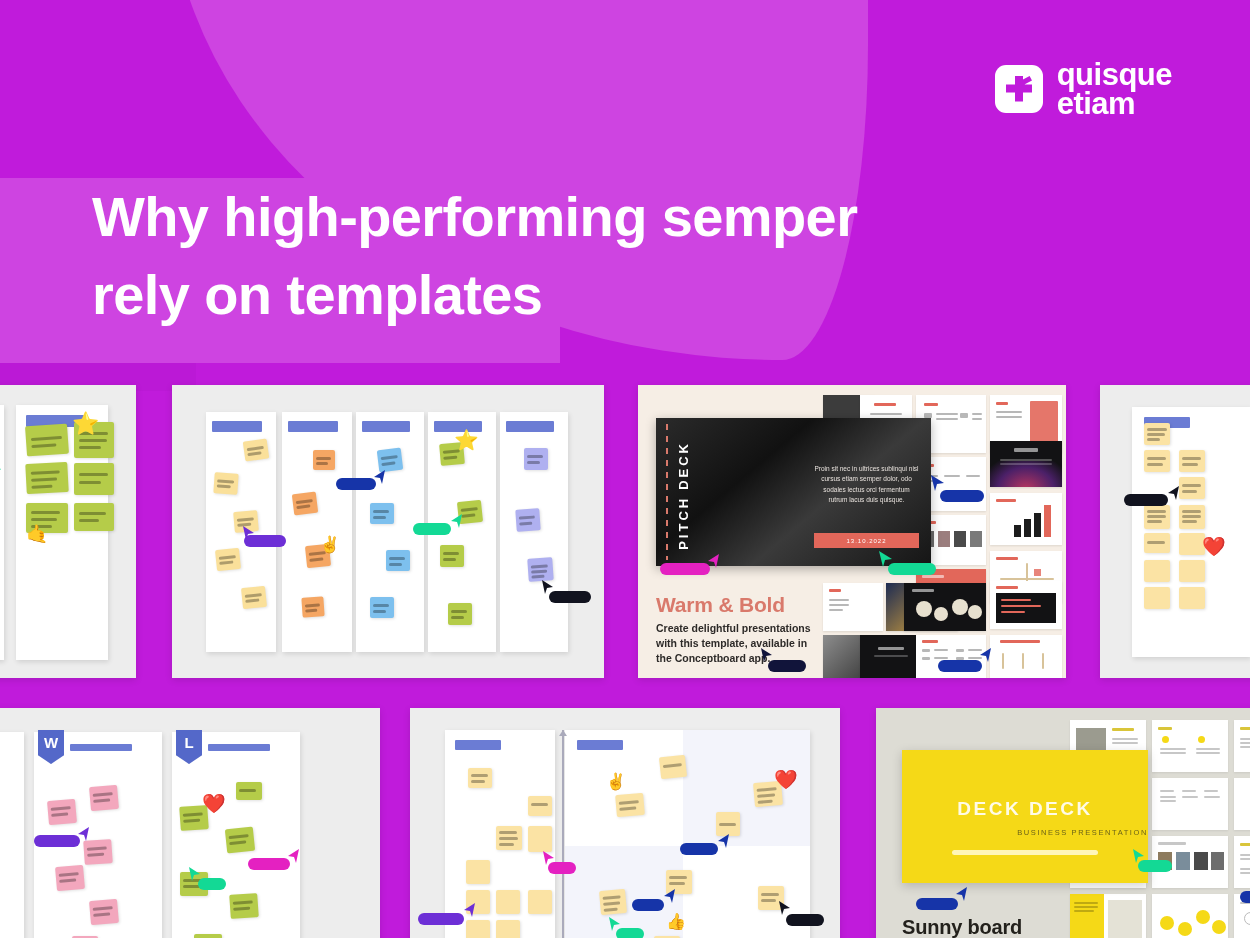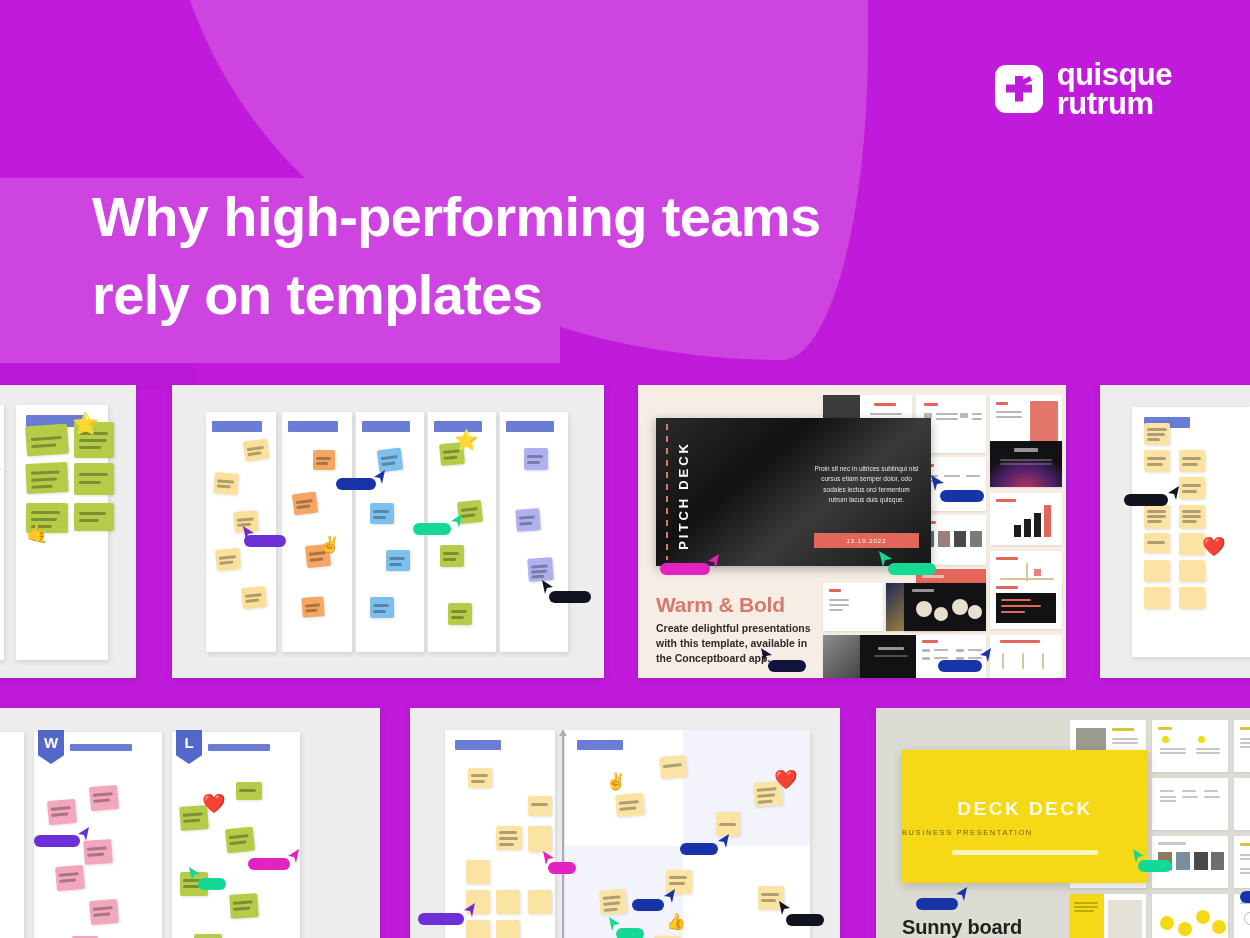--- a/index.html
+++ b/index.html
@@ -166,21 +166,21 @@
   .sv { background: #DDDCD4; }
   .sv-hero {
     position: absolute; left: 26px; top: 42px; width: 246px; height: 133px;
     background: #F5D917; box-shadow: 0 3px 10px rgba(0,0,0,.18);
   }
   .sv-hero .t {
     position: absolute; left: 0; right: 0; top: 48px; text-align: center;
     color: #FFFBE6; font-size: 19px; font-weight: 700; letter-spacing: 2.5px;
   }
   .sv-hero .s {
-    position: absolute; left: 0; right: 0; top: 78px; text-align: left;
+    position: absolute; left: 0; right: 0; top: 78px; text-align: right;
     color: #6d6418; font-size: 7.5px; letter-spacing: 1.6px;
   }
   .sv-hero .u {
     position: absolute; left: 50px; right: 50px; top: 100px; height: 5px;
     background: #FFF6B8; border-radius: 3px;
   }
   .sv-title {
     position: absolute; left: 26px; top: 208px;
     color: #23211C; font-size: 20px; font-weight: 700; letter-spacing: -0.2px;
   }
@@ -220,25 +220,25 @@
   <div class="bg-block2"></div>
 
   <div class="logo">
     <div class="logo-mark">
       <svg width="48" height="48" viewBox="0 0 48 48">
         <path d="M20 11 h8 v3.5 l6.6 -3.5 l2.4 4.4 l-7.2 3.9 v0.2 h7.2 v8 h-9 v9 h-8 v-9 h-9 v-8 h9 z" fill="#C01BDB"></path>
       </svg>
     </div>
     <div class="logo-words">
       <div>quisque</div>
-      <div>rutrum</div>
+      <div>etiam</div>
     </div>
   </div>
 
-  <div class="headline">Why high-performing teams
+  <div class="headline">Why high-performing semper
 rely on templates</div>
 
   <div class="card" style="left:-96px; top:385px; width:232px; height:293px;">
     <div class="card-inner">
       <div class="col" style="left:18px; top:20px; width:82px; height:255px;">
         
       </div>
       <div class="col" style="left:112px; top:20px; width:92px; height:255px;">
         <div class="colbar" style="left:10px; top:10px; width:58px; height:12px;"></div>
       </div>

